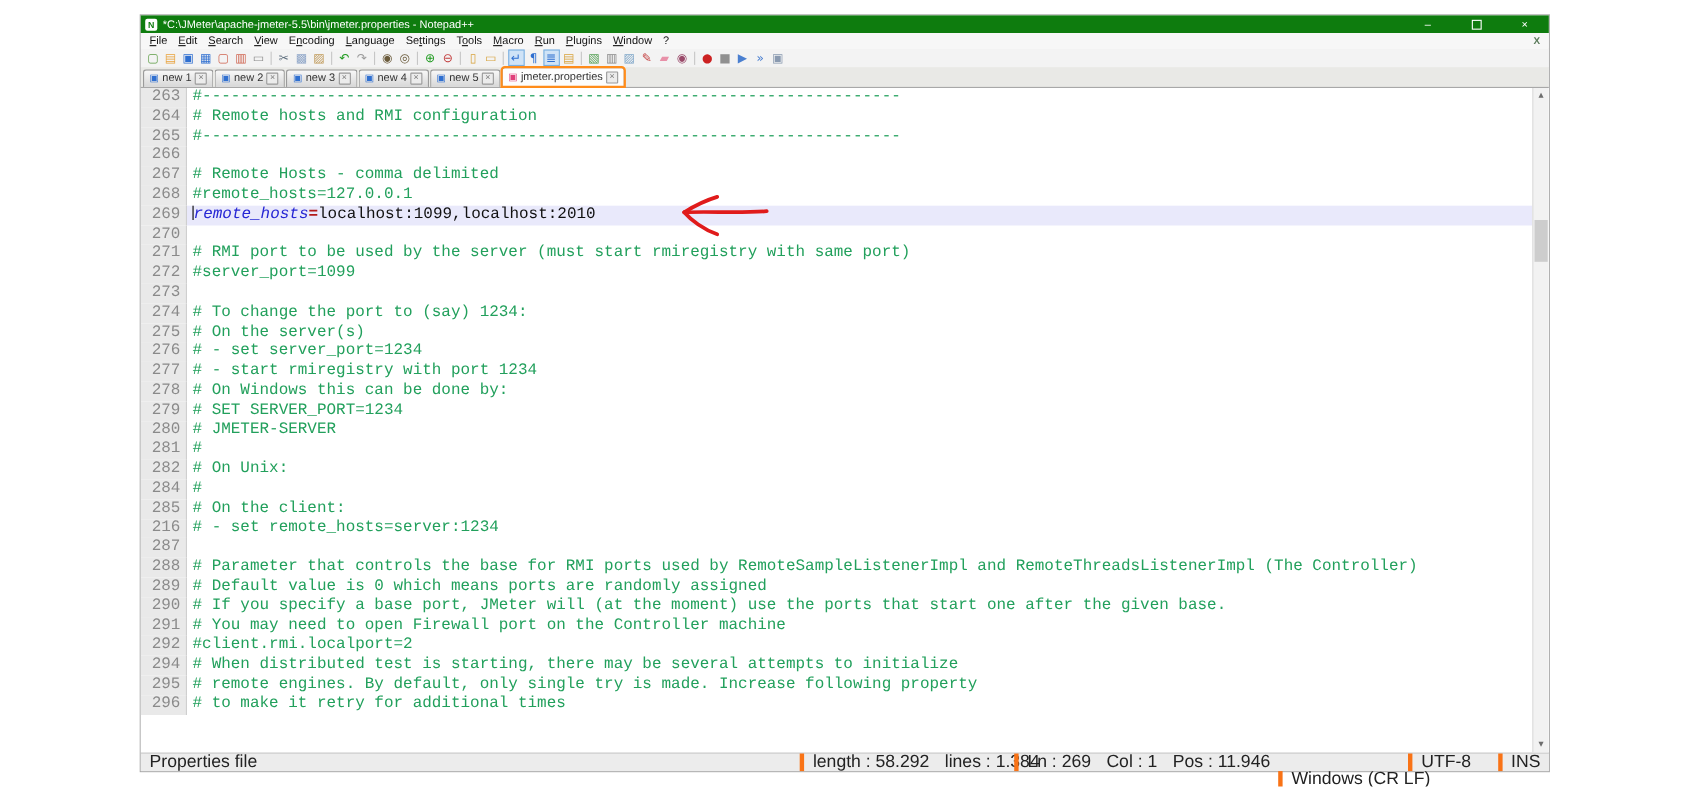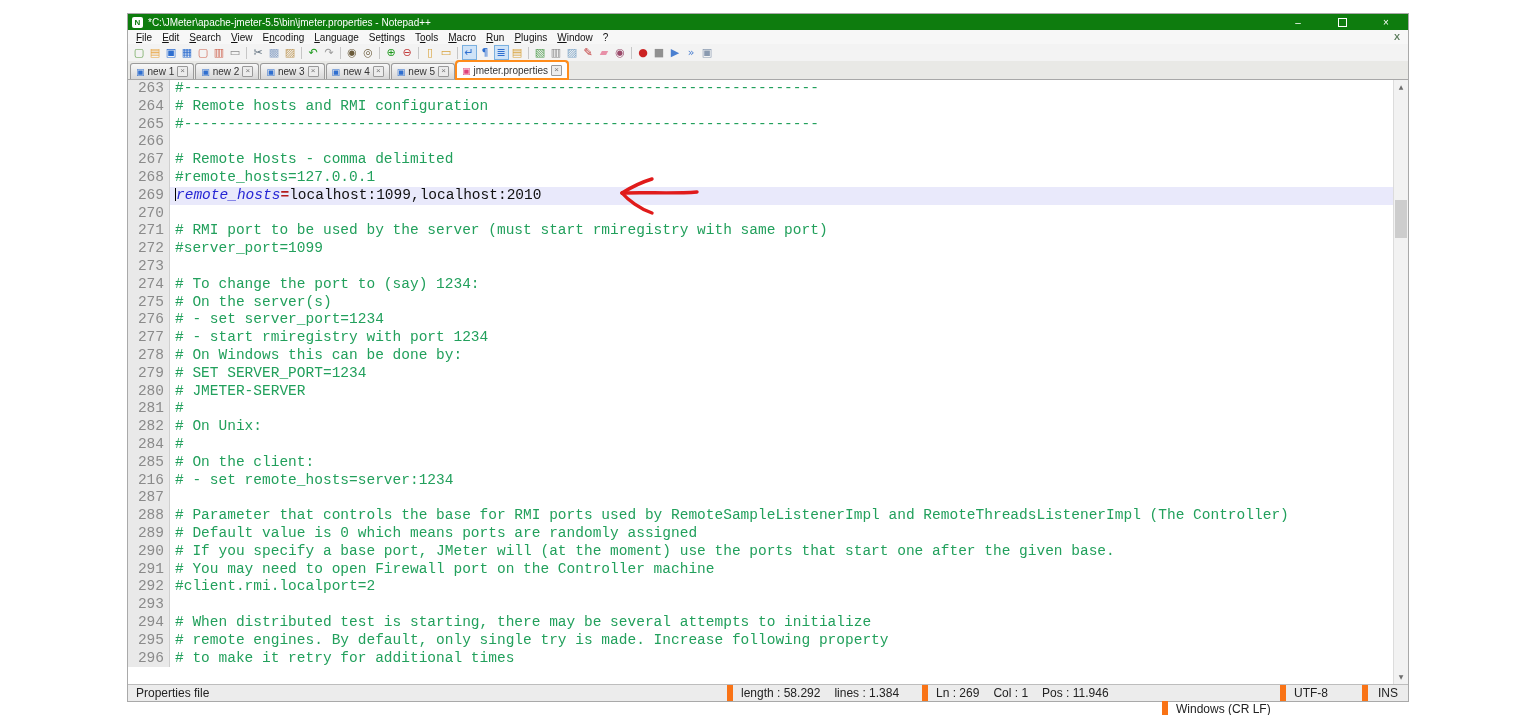--- a/index.html
+++ b/index.html
@@ -64,23 +64,23 @@
   .vscroll{width:14px;flex:0 0 auto;background:#f2f2f2;border-left:1px solid #dcdcdc;
     position:relative;font-family:"DejaVu Sans",sans-serif;}
   .sb-arrow{position:absolute;left:0;width:14px;height:14px;font-size:6px;color:#6e6e6e;
     text-align:center;line-height:14px;}
   .sb-arrow.up{top:0;}
   .sb-arrow.down{bottom:0;}
   .sb-thumb{position:absolute;left:1px;width:12px;top:120px;height:38px;background:#cdcdcd;}
 
   
   .statusbar{height:16px;background:#ececec;border-top:1px solid #bdbdbd;display:flex;
-    align-items:center;font-size:12px;color:#222;flex:0 0 auto;}
+    align-items:center;font-size:16px;color:#222;flex:0 0 auto;}
   .sb-cell{padding:0 8px;white-space:nowrap;height:100%;display:flex;align-items:center;gap:14px;
-    border-left:6px solid #f97316;box-sizing:border-box;}
+    border-left:4px solid #f97316;box-sizing:border-box;}
   .sb-cell.first{flex:1;border-left:none;}
   .sb-cell.w-len{width:195px;}
   .sb-cell.w-pos{width:240px;}
   .sb-cell.w-eol{width:118px;margin-top:32px;}
   .sb-cell.w-enc{width:82px;}
   .sb-cell.w-ins{width:46px;justify-content:center;}
 
   
   .annotation-arrow{position:absolute;left:612px;top:172px;pointer-events:none;}
 </style>
@@ -219,21 +219,20 @@
         <div class="row"><span class="gutter">282</span><span class="code"><span class="s-c"># On Unix:</span></span></div>
         <div class="row"><span class="gutter">284</span><span class="code"><span class="s-c">#</span></span></div>
         <div class="row"><span class="gutter">285</span><span class="code"><span class="s-c"># On the client:</span></span></div>
         <div class="row"><span class="gutter">216</span><span class="code"><span class="s-c"># - set remote_hosts=server:1234</span></span></div>
         <div class="row"><span class="gutter">287</span><span class="code"></span></div>
         <div class="row"><span class="gutter">288</span><span class="code"><span class="s-c"># Parameter that controls the base for RMI ports used by RemoteSampleListenerImpl and RemoteThreadsListenerImpl (The Controller)</span></span></div>
         <div class="row"><span class="gutter">289</span><span class="code"><span class="s-c"># Default value is 0 which means ports are randomly assigned</span></span></div>
         <div class="row"><span class="gutter">290</span><span class="code"><span class="s-c"># If you specify a base port, JMeter will (at the moment) use the ports that start one after the given base.</span></span></div>
         <div class="row"><span class="gutter">291</span><span class="code"><span class="s-c"># You may need to open Firewall port on the Controller machine</span></span></div>
         <div class="row"><span class="gutter">292</span><span class="code"><span class="s-c">#client.rmi.localport=2</span></span></div>
-        <div class="row"><span class="gutter">293</span><span class="code"></span></div>
         <div class="row"><span class="gutter">294</span><span class="code"><span class="s-c"># When distributed test is starting, there may be several attempts to initialize</span></span></div>
         <div class="row"><span class="gutter">295</span><span class="code"><span class="s-c"># remote engines. By default, only single try is made. Increase following property</span></span></div>
         <div class="row"><span class="gutter">296</span><span class="code"><span class="s-c"># to make it retry for additional times</span></span></div>
       </div>
     <div class="vscroll">
       <span class="sb-arrow up">▲</span>
       <span class="sb-thumb"></span>
       <span class="sb-arrow down">▼</span>
     </div>
   </div>

